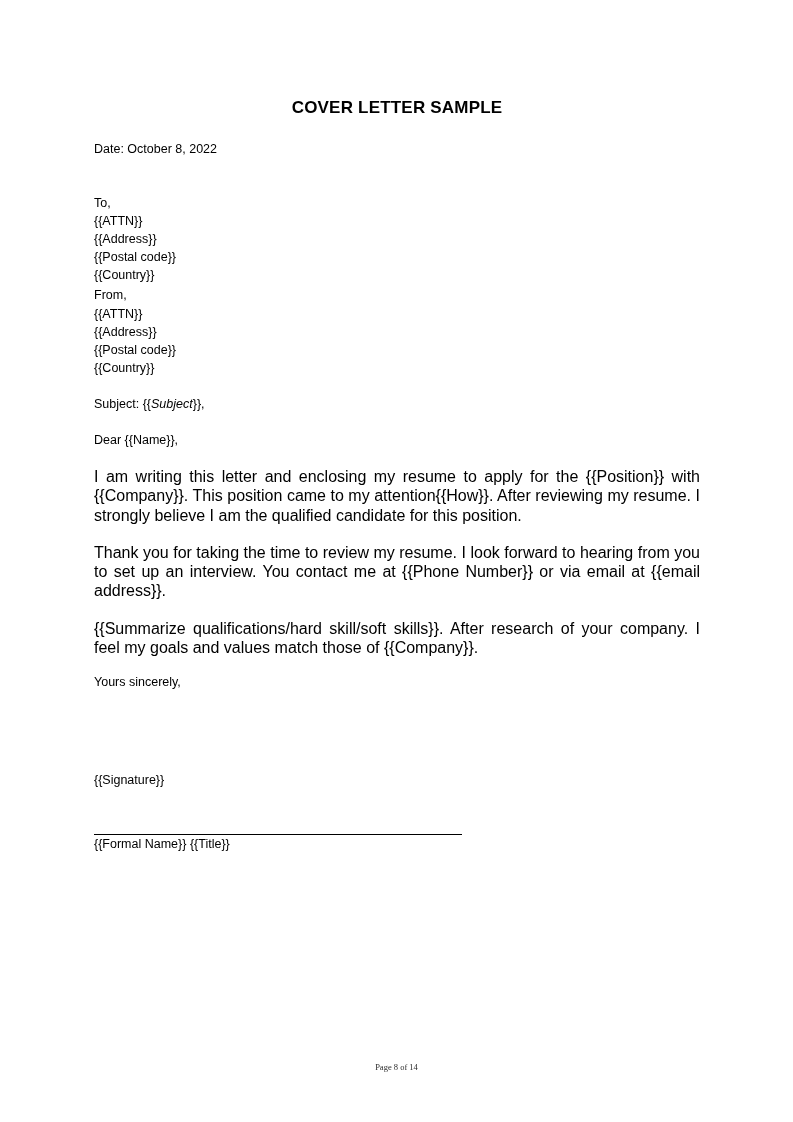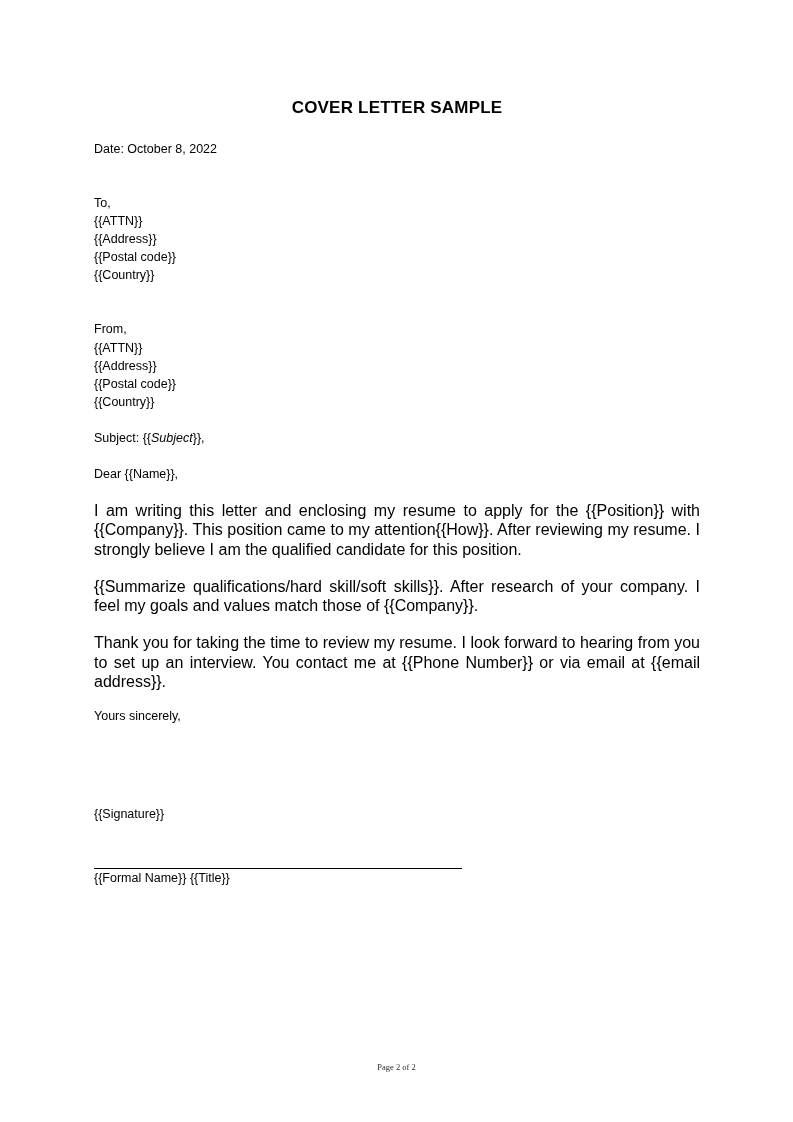--- a/index.html
+++ b/index.html
@@ -47,21 +47,21 @@
     line-height: 18px;
     margin-top: 21px;
   }
 
   .addr-block {
     font-size: 12.5px;
     line-height: 18.1px;
     white-space: pre-line;
   }
   .addr-to { margin-top: 36px; }
-  .addr-from { margin-top: 36px; }
+  .addr-from { margin-top: 2px; }
 
   .subject-line {
     font-size: 12.5px;
     line-height: 18px;
     margin-top: 18px;
   }
   .subject-line .tok-italic { font-style: italic; }
 
   .salutation {
     font-size: 12.5px;
@@ -136,29 +136,29 @@
 {{Country}}</div>
 
     <div class="subject-line">
       <span>Subject: {{</span><span class="tok-italic">Subject</span><span>}},</span>
     </div>
 
     <div class="salutation">Dear {{Name}},</div>
 
     <p class="body-par">I am writing this letter and enclosing my resume to apply for the {{Position}} with {{Company}}. This position came to my attention{{How}}. After reviewing my resume. I strongly believe I am the qualified candidate for this position.</p>
 
+    <p class="body-par">Thank you for taking the time to review my resume. I look forward to hearing from you to set up an interview. You contact me at {{Phone Number}} or via email at {{email address}}.</p>
+
     <p class="body-par">{{Summarize qualifications/hard skill/soft skills}}. After research of your company. I feel my goals and values match those of {{Company}}.</p>
-
-    <p class="body-par">Thank you for taking the time to review my resume. I look forward to hearing from you to set up an interview. You contact me at {{Phone Number}} or via email at {{email address}}.</p>
 
     <div class="closing">Yours sincerely,</div>
 
     <div class="signature-token">{{Signature}}</div>
 
     <div class="sign-rule"></div>
 
     <div class="sign-name">{{Formal Name}} {{Title}}</div>
 
   </div>
 
-  <div class="footer">Page 2 of 2</div>
+  <div class="footer">Page 8 of 14</div>
 
 </div>
 
 </body></html>

